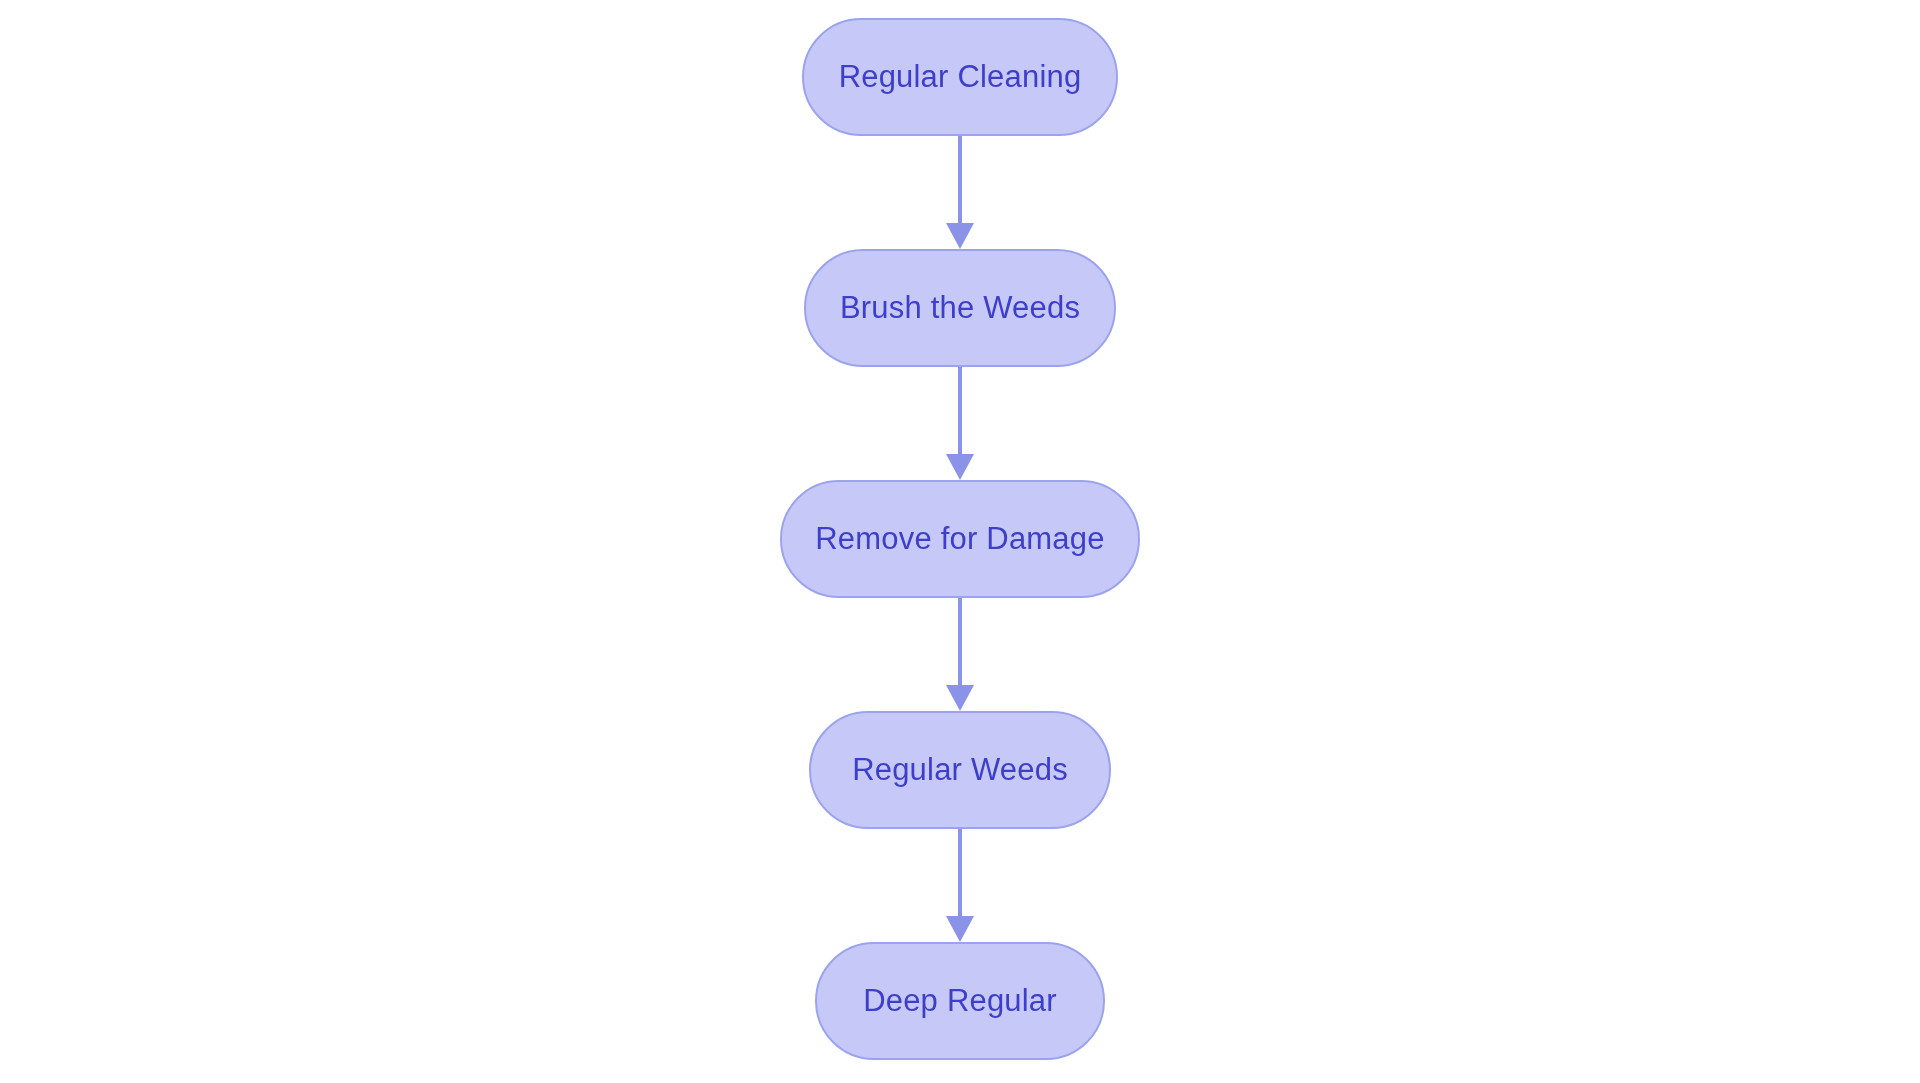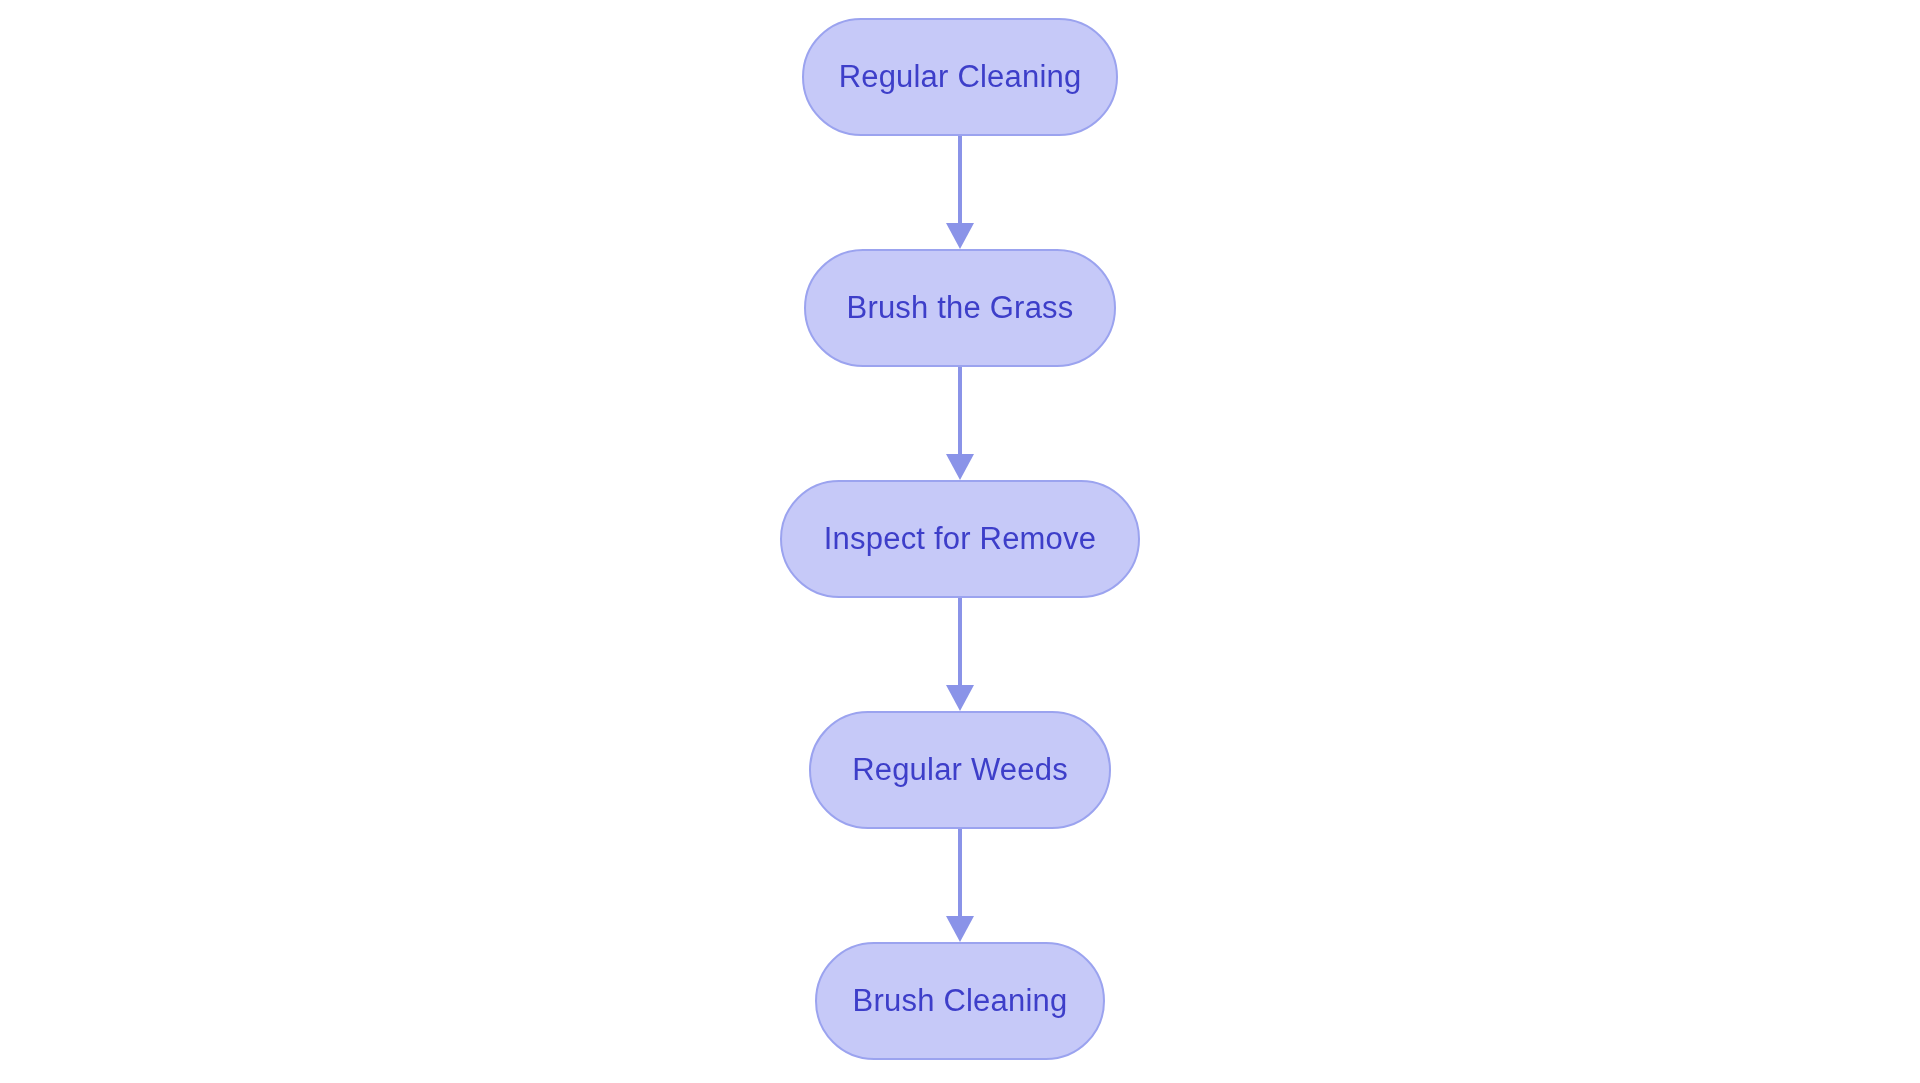--- a/index.html
+++ b/index.html
@@ -80,43 +80,43 @@
   <div class="node n0">
     <span class="node-label">Regular Cleaning</span>
   </div>
 
   <div class="arrow a0">
     <div class="arrow-line"></div>
     <div class="arrow-head"></div>
   </div>
 
   <div class="node n1">
-    <span class="node-label">Brush the Grass</span>
+    <span class="node-label">Brush the Weeds</span>
   </div>
 
   <div class="arrow a1">
     <div class="arrow-line"></div>
     <div class="arrow-head"></div>
   </div>
 
   <div class="node n2">
-    <span class="node-label">Inspect for Remove</span>
+    <span class="node-label">Remove for Damage</span>
   </div>
 
   <div class="arrow a2">
     <div class="arrow-line"></div>
     <div class="arrow-head"></div>
   </div>
 
   <div class="node n3">
     <span class="node-label">Regular Weeds</span>
   </div>
 
   <div class="arrow a3">
     <div class="arrow-line"></div>
     <div class="arrow-head"></div>
   </div>
 
   <div class="node n4">
-    <span class="node-label">Brush Cleaning</span>
+    <span class="node-label">Deep Regular</span>
   </div>
 
 </div>
 
 </body></html>

